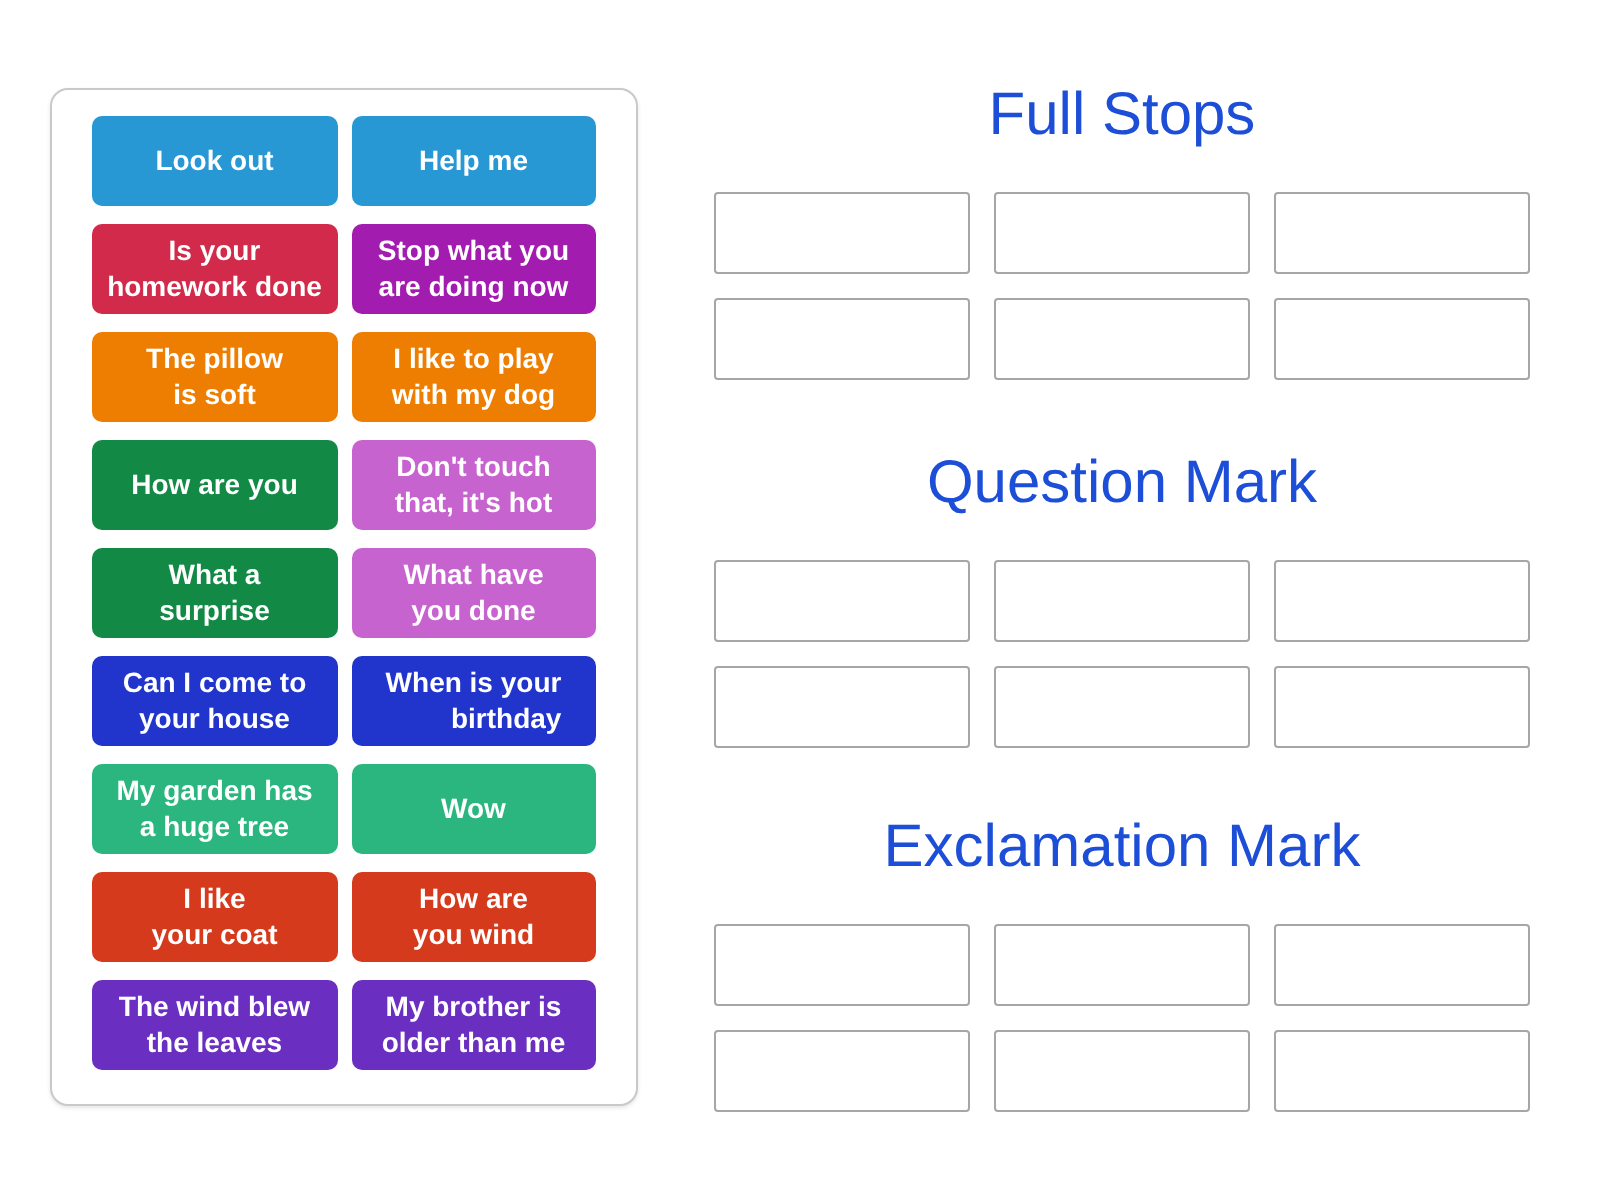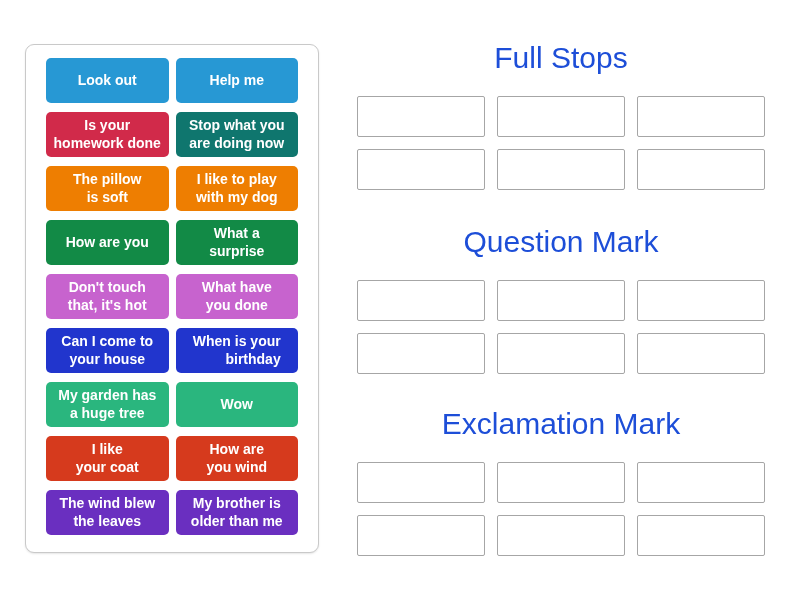--- a/index.html
+++ b/index.html
@@ -50,42 +50,42 @@
         <div class="tile" style="background: rgb(39, 152, 212);">
     <span>Look out</span>
   </div>
         <div class="tile" style="background: rgb(39, 152, 212);">
     <span>Help me</span>
   </div>
         <div class="tile" style="background: rgb(209, 42, 74);">
     <span>Is your
 homework done</span>
   </div>
-        <div class="tile" style="background: #0f766e;">
+        <div class="tile" style="background: #a21caf;">
     <span>Stop what you
 are doing now</span>
   </div>
         <div class="tile" style="background: rgb(238, 126, 1);">
     <span>The pillow
 is soft</span>
   </div>
         <div class="tile" style="background: rgb(238, 126, 1);">
     <span>I like to play
 with my dog</span>
   </div>
         <div class="tile" style="background: rgb(18, 138, 70);">
     <span>How are you</span>
   </div>
+        <div class="tile" style="background: rgb(199, 99, 206);">
+    <span>Don't touch
+that, it's hot</span>
+  </div>
         <div class="tile" style="background: rgb(18, 138, 70);">
     <span>What a
 surprise</span>
-  </div>
-        <div class="tile" style="background: rgb(199, 99, 206);">
-    <span>Don't touch
-that, it's hot</span>
   </div>
         <div class="tile" style="background: rgb(199, 99, 206);">
     <span>What have
 you done</span>
   </div>
         <div class="tile" style="background: rgb(33, 53, 205);">
     <span>Can I come to
 your house</span>
   </div>
         <div class="tile" style="background: rgb(33, 53, 205); text-align: right;">

